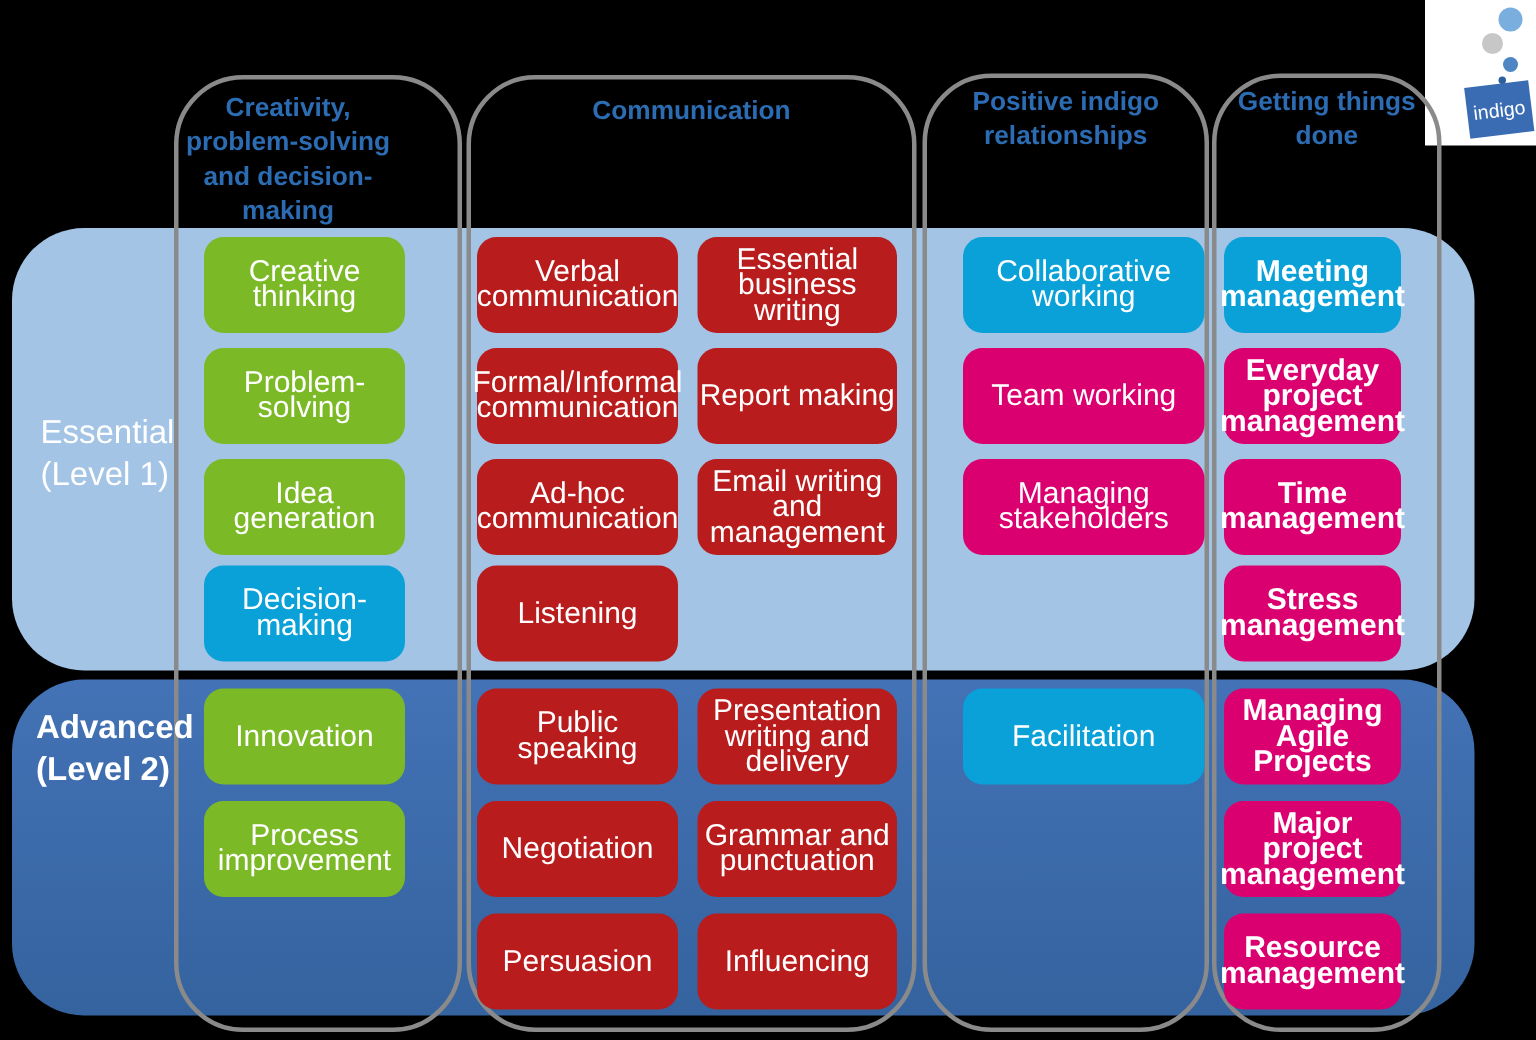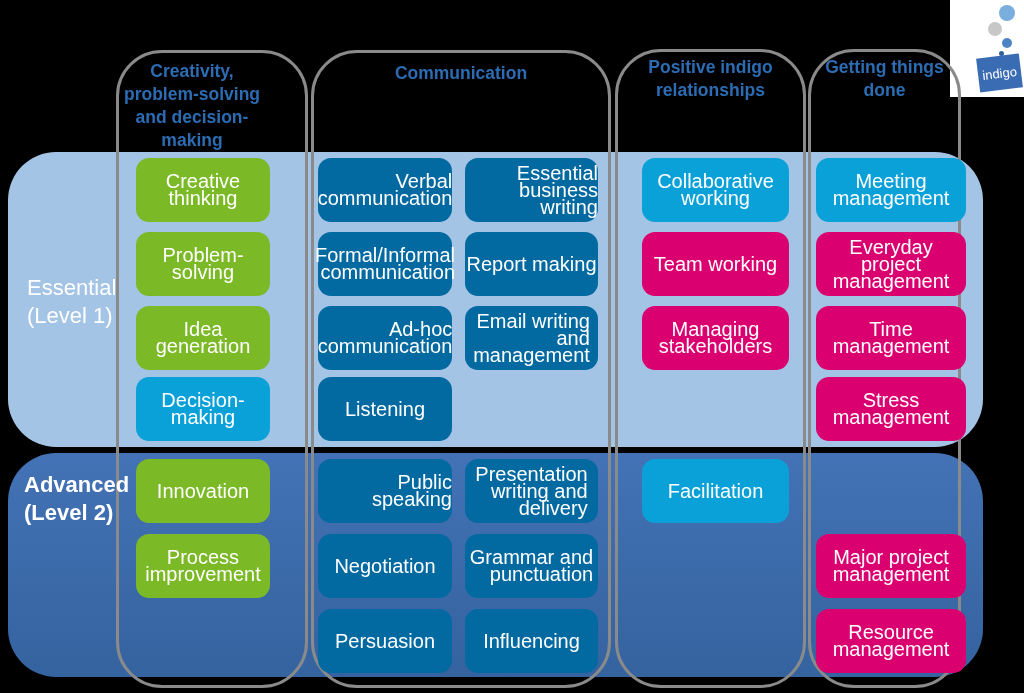--- a/index.html
+++ b/index.html
@@ -28,26 +28,26 @@
   .band-label { position:absolute; color:#ffffff; font-size:22px; line-height:28px; white-space:pre-line; }
   .bl-e { left:27px; top:274px; }
   .bl-a { left:24px; top:471px;font-weight:bold; }
   
   .btn { position:absolute; height:64px; border-radius:13px; color:#fff; font-size:20px;
          line-height:17px; display:flex; align-items:center; justify-content:center;
          text-align:center; white-space:pre-line; }
   .cx1  { left:136px; width:134px; }
   .cx2a { left:318px; width:134px; }
   .cx2b { left:465px; width:133px; }
-  .cx3  { left:642px; width:147px; }
-  .cx4  { left:816px; width:150px; }
+  .cx3  { left:642px; width:161px; }
+  .cx4  { left:816px; width:118px;font-weight:bold; }
   .re1 { top:158px; } .re2 { top:232px; } .re3 { top:306px; } .re4 { top:377px; }
   .ra1 { top:459px; } .ra2 { top:534px; } .ra3 { top:609px; }
   .green  { background:#7bb927; }
-  .orange { background:#0369a1;text-align:right; }
+  .orange { background:#b91c1c; }
   .cyan   { background:#0aa0d8; }
   .pink   { background:#db0070; }
   
   .logo-plate { position:absolute; left:950px; top:0; width:74px; height:97px; background:#ffffff; }
   .logo-square { position:absolute; left:978px; top:56px; width:43px; height:34px; background:#3a6cb4;
                  transform:rotate(-7deg); display:flex; align-items:center; justify-content:center;
                  color:#fff; font-size:13px; }
   .lc { position:absolute; border-radius:50%; }
   .lc1 { left:999px;  top:5px;  width:16px; height:16px; background:#7aaede; }
   .lc2 { left:988px;  top:22px; width:14px; height:14px; background:#c7c7c7; }
@@ -137,18 +137,20 @@
 
   <div class="btn cx4 re1 cyan">Meeting
 management</div>
   <div class="btn cx4 re2 pink">Everyday
 project
 management</div>
   <div class="btn cx4 re3 pink">Time
 management</div>
   <div class="btn cx4 re4 pink">Stress
 management</div>
+  <div class="btn cx4 ra1 pink">Managing Agile
+Projects</div>
   <div class="btn cx4 ra2 pink">Major project
 management</div>
   <div class="btn cx4 ra3 pink">Resource
 management</div>
 
 </div>
 
 </body></html>

